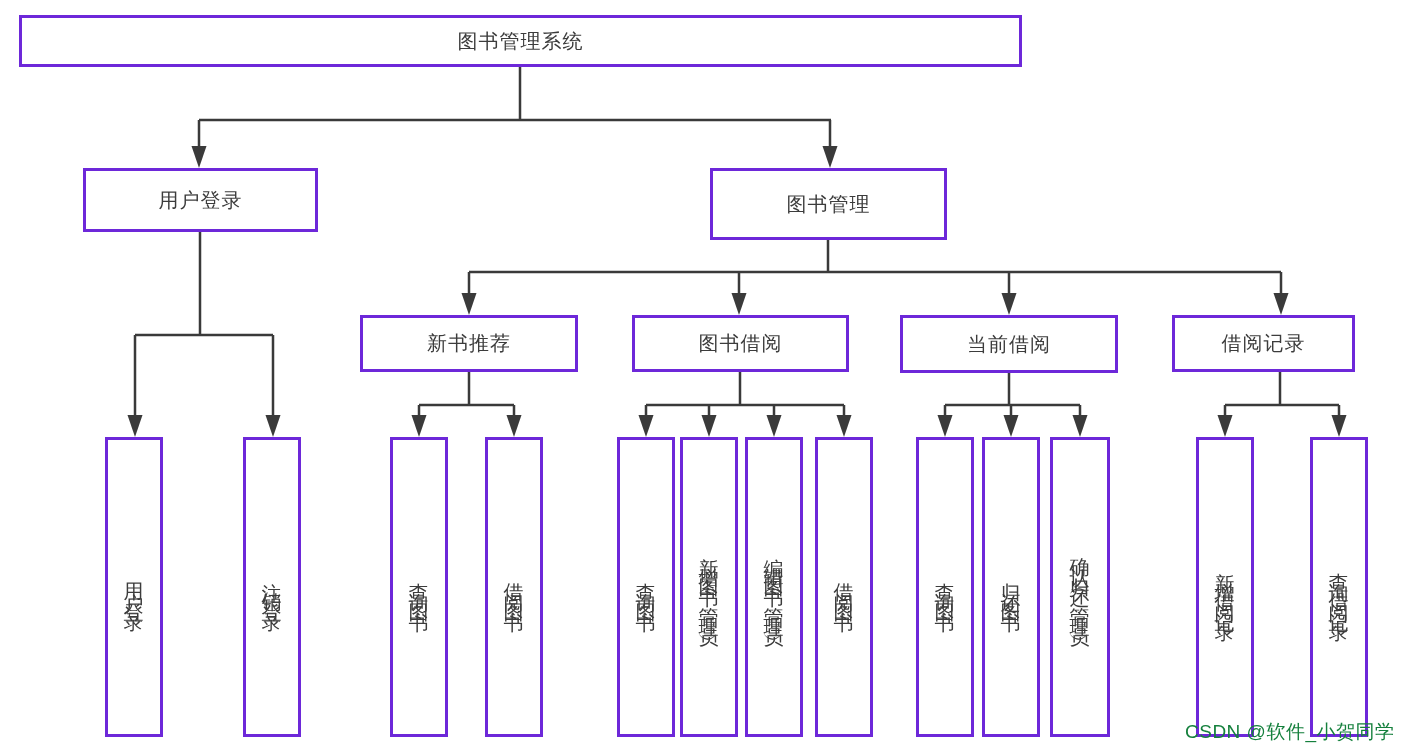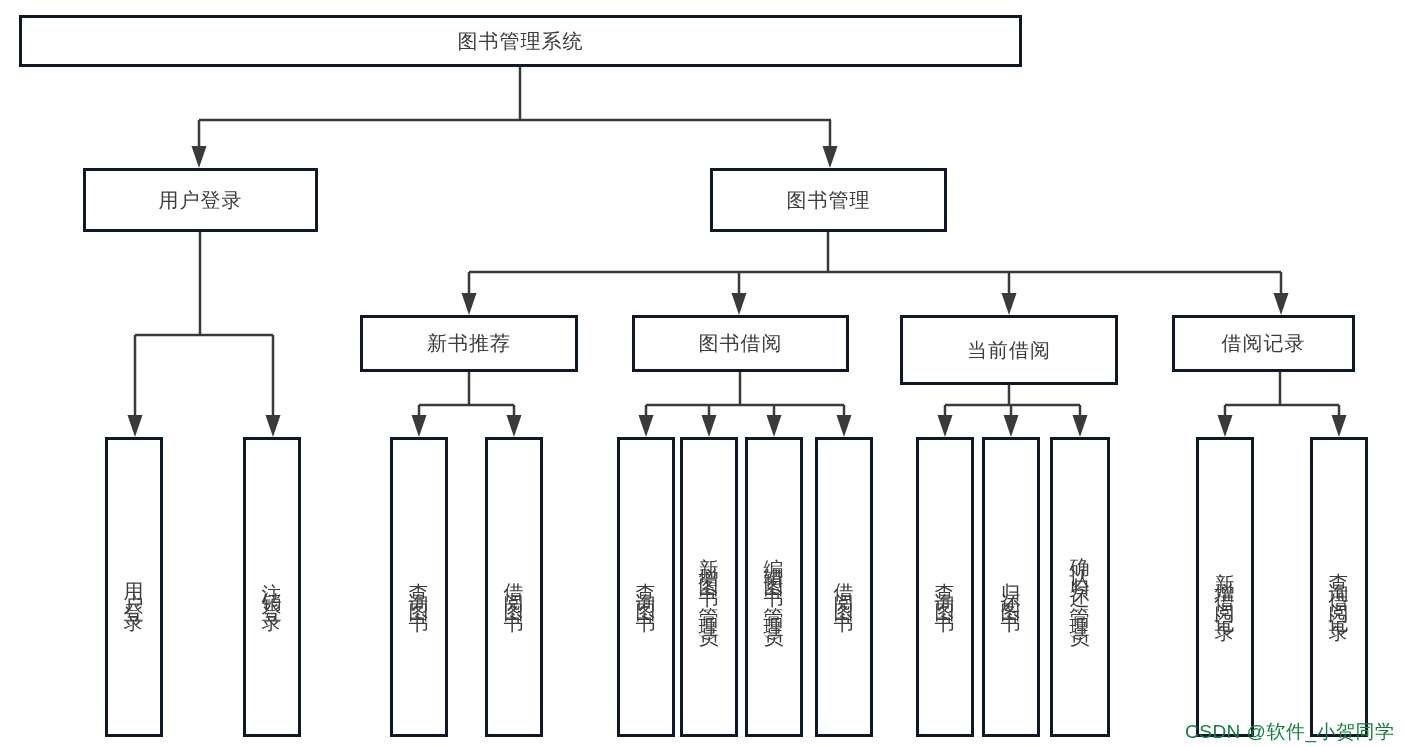--- a/index.html
+++ b/index.html
@@ -13,21 +13,21 @@
   }
   #connector-svg {
     position: absolute;
     left: 0; top: 0;
     width: 1405px; height: 747px;
   }
   .node {
     position: absolute;
     box-sizing: border-box;
     background: #ffffff;
-    border: 3px solid #0f172a;
+    border: 3px solid #6d28d9;
     display: flex;
     align-items: center;
     justify-content: center;
     color: #3c3c3c;
   }
   .hbox {
     font-size: 20px;
     letter-spacing: 1px;
     white-space: nowrap;
   }
@@ -35,25 +35,25 @@
     writing-mode: vertical-rl;
     text-orientation: mixed;
     font-size: 20px;
     letter-spacing: 10px;
     line-height: 1;
   }
   
   #n-root          { left: 19px;   top: 15px;  width: 1003px; height: 52px; }
   
   #n-user-login    { left: 83px;   top: 168px; width: 235px;  height: 64px; }
-  #n-book-mgmt     { left: 710px;  top: 168px; width: 237px;  height: 64px; }
+  #n-book-mgmt     { left: 710px;  top: 168px; width: 237px;  height: 72px; }
   
   #n-new-book-rec  { left: 360px;  top: 315px; width: 218px;  height: 57px; }
   #n-book-borrow   { left: 632px;  top: 315px; width: 217px;  height: 57px; }
-  #n-current-borrow{ left: 900px;  top: 315px; width: 218px;  height: 70px; }
+  #n-current-borrow{ left: 900px;  top: 315px; width: 218px;  height: 58px; }
   #n-borrow-records{ left: 1172px; top: 315px; width: 183px;  height: 57px; }
   
   .leaf { top: 437px; width: 58px; height: 300px; }
   #n-ul-login      { left: 105px;  }
   #n-ul-logout     { left: 243px;  }
   #n-nb-query      { left: 390px;  }
   #n-nb-borrow     { left: 485px;  }
   #n-bb-query      { left: 617px;  }
   #n-bb-add        { left: 680px;  }
   #n-bb-edit       { left: 745px;  }

